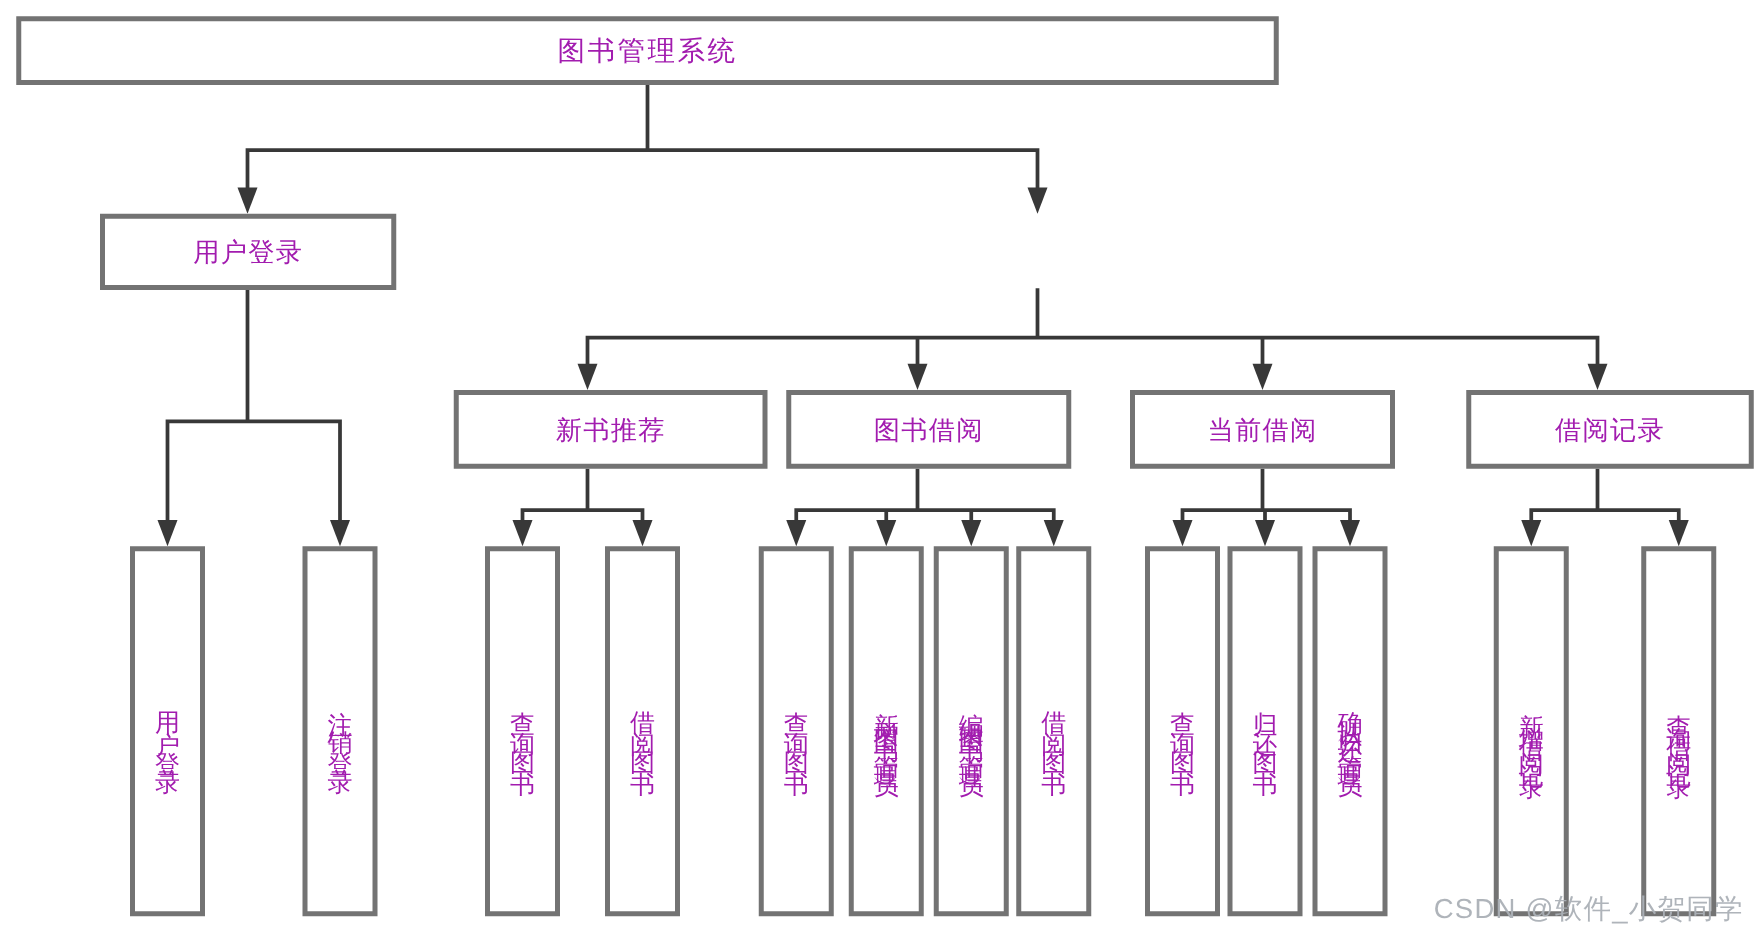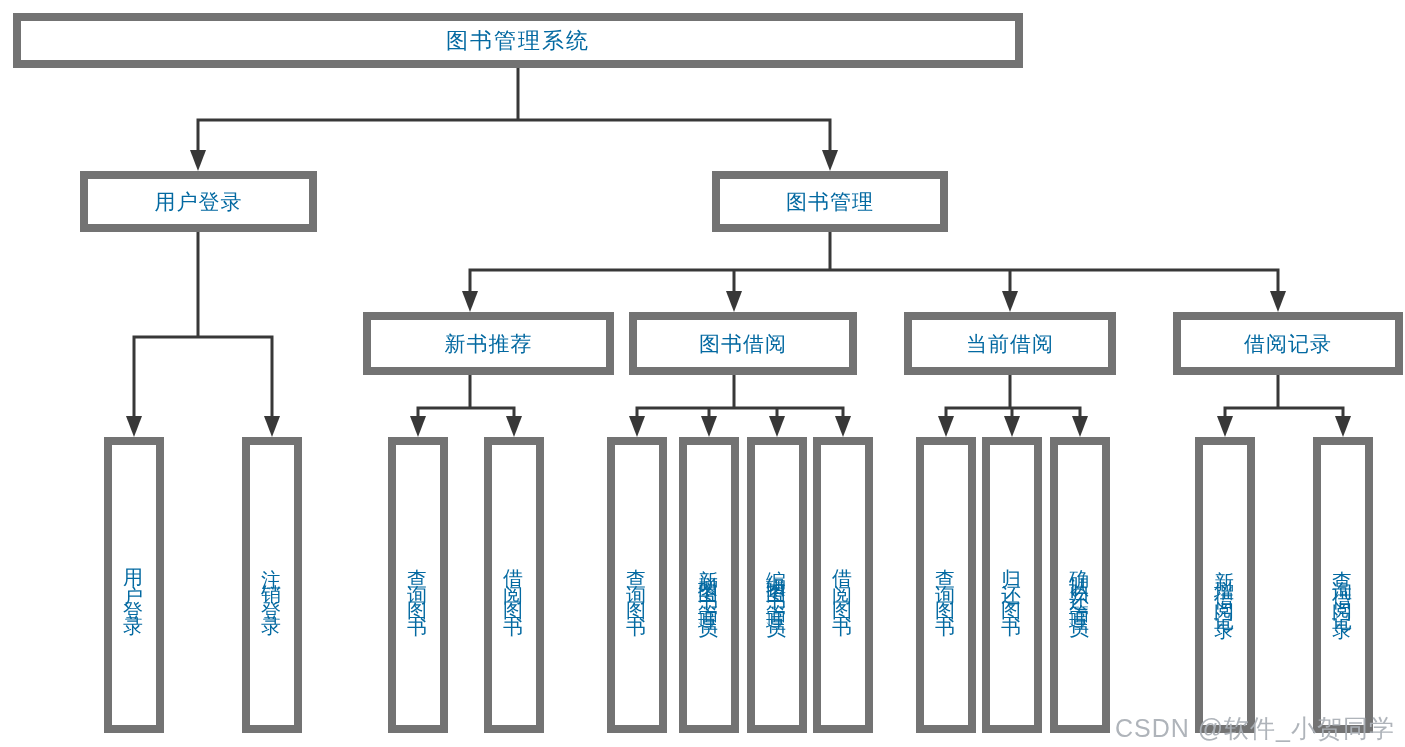--- a/index.html
+++ b/index.html
@@ -17,26 +17,26 @@
   }
   .connectors {
     position: absolute;
     left: 0;
     top: 0;
     z-index: 1;
   }
   .node {
     position: absolute;
     box-sizing: border-box;
-    border: 8px solid #737373;
+    border: 4px solid #737373;
     background: #ffffff;
     display: flex;
     align-items: center;
     justify-content: center;
-    color: #0369a1;
+    color: #a21caf;
     z-index: 2;
   }
   .node.h {
     font-size: 21px;
     letter-spacing: 1px;
   }
   .node.root {
     font-size: 22px;
     letter-spacing: 2px;
   }
@@ -51,21 +51,21 @@
     text-orientation: mixed;
   }
   .ls-4 span { letter-spacing: 16px; }
   .ls-6 span { letter-spacing: 10px; }
   .ls-9 span { letter-spacing: 7px; }
   .watermark {
     position: absolute;
     right: 10px;
     top: 712px;
     z-index: 5;
-    font-size: 25px;
+    font-size: 22px;
     color: rgba(171, 176, 182, 0.95);
     letter-spacing: 1px;
     white-space: nowrap;
     text-align: center;
   }
 </style>
 </head>
 <body>
 
 <div class="canvas">
@@ -112,23 +112,20 @@
       <polygon points="1335,416 1351,416 1343,437"></polygon>
     </g>
   </svg>
 
   <div class="node h root" style="left:13px; top:13px; width:1010px; height:55px;">
     <span>图书管理系统</span>
   </div>
 
   <div class="node h" style="left:80px; top:171px; width:237px; height:61px;">
     <span>用户登录</span>
-  </div>
-  <div class="node h" style="left:712px; top:171px; width:236px; height:61px;">
-    <span>图书管理</span>
   </div>
 
   <div class="node h" style="left:363px; top:312px; width:251px; height:63px;">
     <span>新书推荐</span>
   </div>
   <div class="node h" style="left:629px; top:312px; width:228px; height:63px;">
     <span>图书借阅</span>
   </div>
   <div class="node h" style="left:904px; top:312px; width:212px; height:63px;">
     <span>当前借阅</span>

